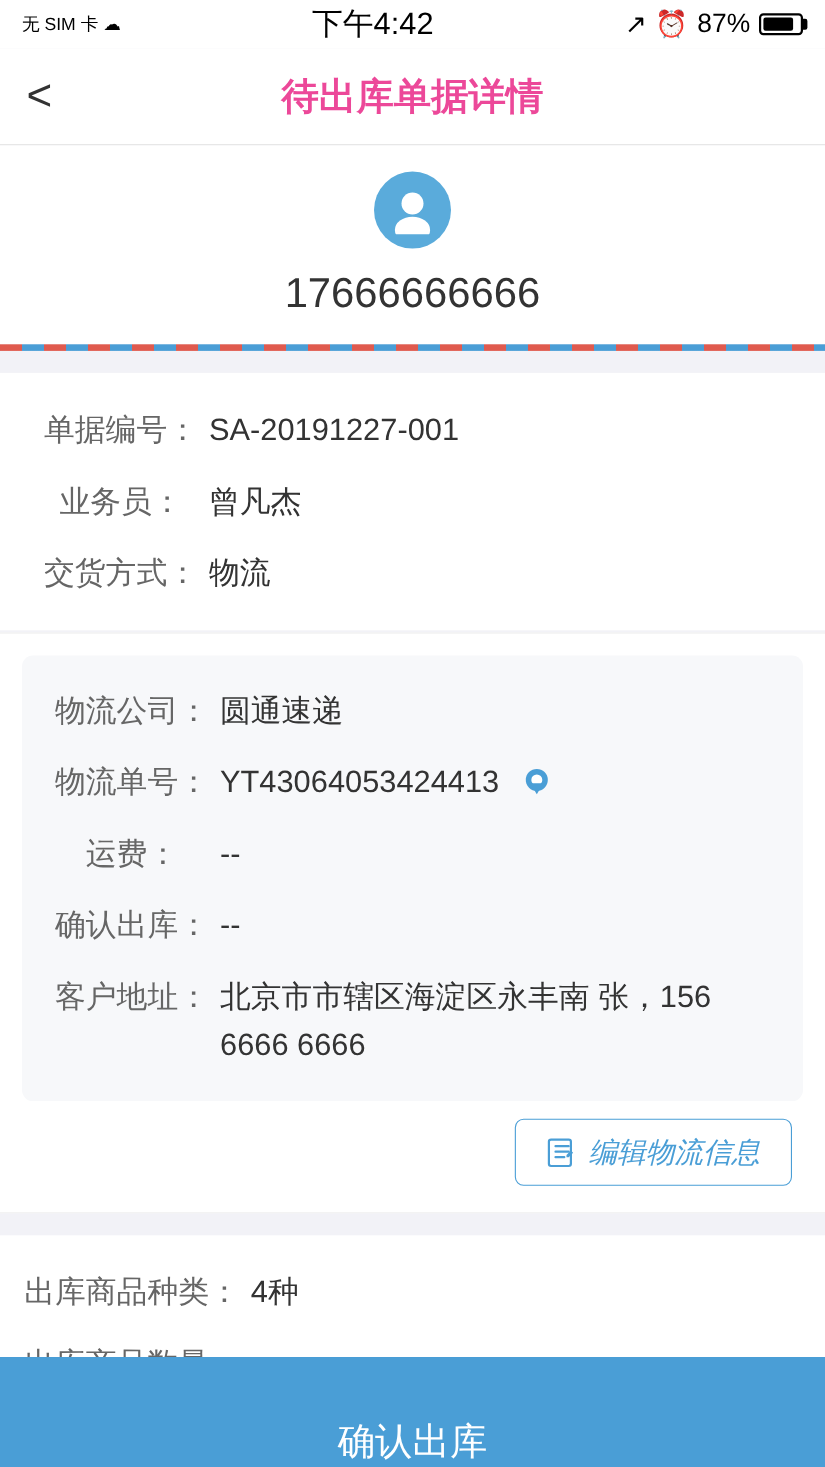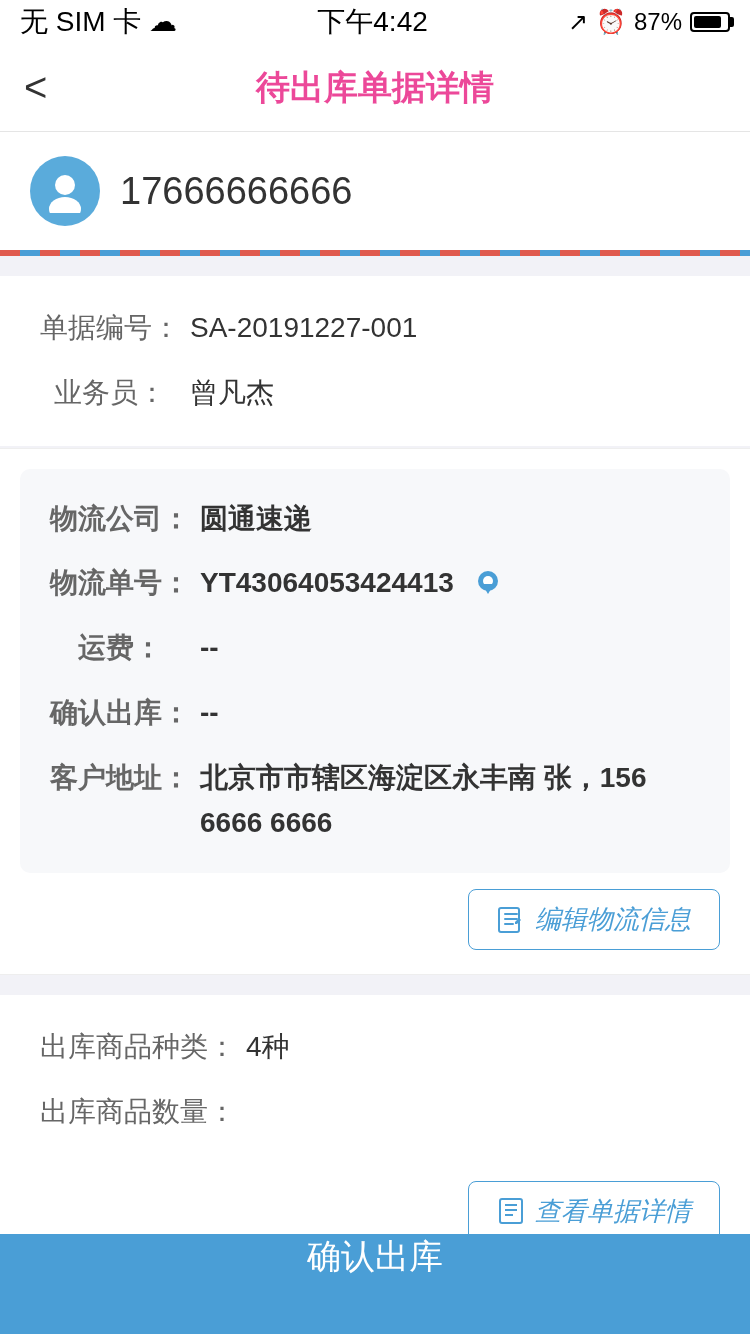--- a/index.html
+++ b/index.html
@@ -19,21 +19,21 @@
       width: 750px;
       height: 44px;
       background: #fff;
       display: flex;
       align-items: center;
       justify-content: space-between;
       padding: 0 20px;
       font-size: 24px;
       color: #000;
     }
-    .status-left { display: flex; align-items: center; gap: 8px; font-size: 28px; }
+    .status-left { display: flex; align-items: center; gap: 8px; font-size: 16px; }
     .status-center { font-size: 28px; font-weight: 500; }
     .status-right { display: flex; align-items: center; gap: 8px; font-size: 24px; }
 
     
     .nav-bar {
       width: 750px;
       height: 88px;
       background: #fff;
       display: flex;
       align-items: center;
@@ -67,20 +67,21 @@
       );
     }
 
     
     .customer-header {
       background: #fff;
       padding: 24px 30px;
       display: flex;
       align-items: center;
       gap: 20px;
+      flex-direction: column;
     }
     .customer-avatar {
       width: 70px;
       height: 70px;
       border-radius: 50%;
       background: #5aabdb;
       display: flex;
       align-items: center;
       justify-content: center;
     }
@@ -153,42 +154,42 @@
 
     .divider-line {
       width: 100%;
       height: 20px;
       background: #f2f2f7;
     }
 
     
     .bottom-section {
       background: #fff;
-      padding: 30px 40px;
+      padding: 30px 22px;
     }
 
     
     .view-detail-btn {
       display: flex;
       align-items: center;
       justify-content: flex-end;
       padding: 16px 30px 24px;
       background: #fff;
     }
 
     
     .confirm-btn {
       position: fixed;
       bottom: 0;
       left: 0;
       width: 750px;
       height: 100px;
       background: #4a9ed6;
       display: flex;
-      align-items: flex-start;
+      align-items: flex-end;
       justify-content: center;
       color: #fff;
       font-size: 34px;
       font-weight: 500;
       cursor: pointer;
     }
 
     
     .bottom-spacer {
       height: 120px;
@@ -260,24 +261,28 @@
 
 <div class="section-card">
   <div class="info-row">
     <span class="info-label">单据编号：</span>
     <span class="info-value">SA-20191227-001</span>
   </div>
   <div class="info-row">
     <span class="info-label">业务员：</span>
     <span class="info-value">曾凡杰</span>
   </div>
+  <div class="info-row">
+    <span class="info-label">交货方式：</span>
+    <span class="info-value">物流</span>
+  </div>
 </div>
 
 <div style="background:#fff; margin-top:2px; border-top:1px solid #eee; border-bottom:1px solid #eee;">
-  <div class="section-card" style="background:#f7f8fa; margin:20px 20px 0 20px; border-radius:10px; padding:28px 30px;font-weight:bold;">
+  <div class="section-card" style="background:#f7f8fa; margin:20px 20px 0 20px; border-radius:10px; padding:28px 30px;">
     <div class="info-row">
       <span class="info-label">物流公司：</span>
       <span class="info-value">圆通速递</span>
     </div>
     <div class="info-row">
       <span class="info-label">物流单号：</span>
       <span class="info-value">
         <span>YT43064053424413</span>
         <svg class="location-icon" viewBox="0 0 36 36">
           <circle cx="18" cy="15" r="10" fill="#4a9ed6"></circle>

